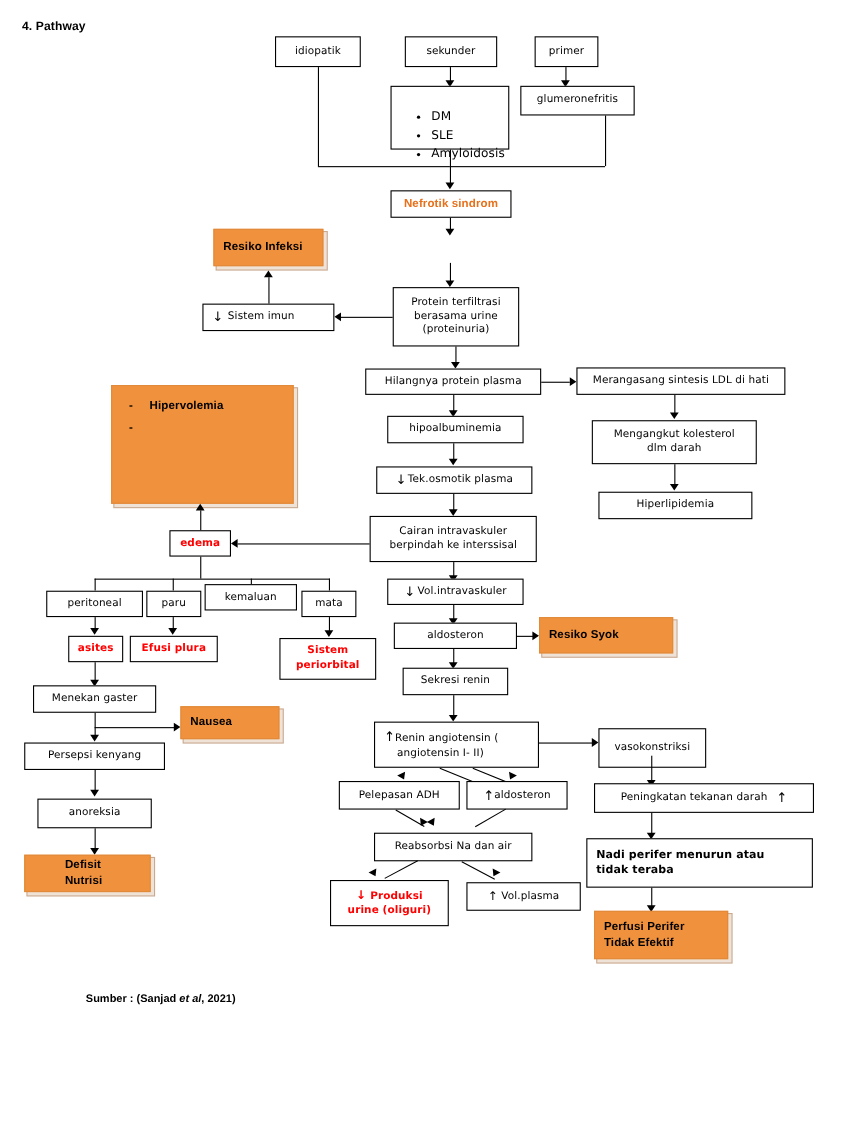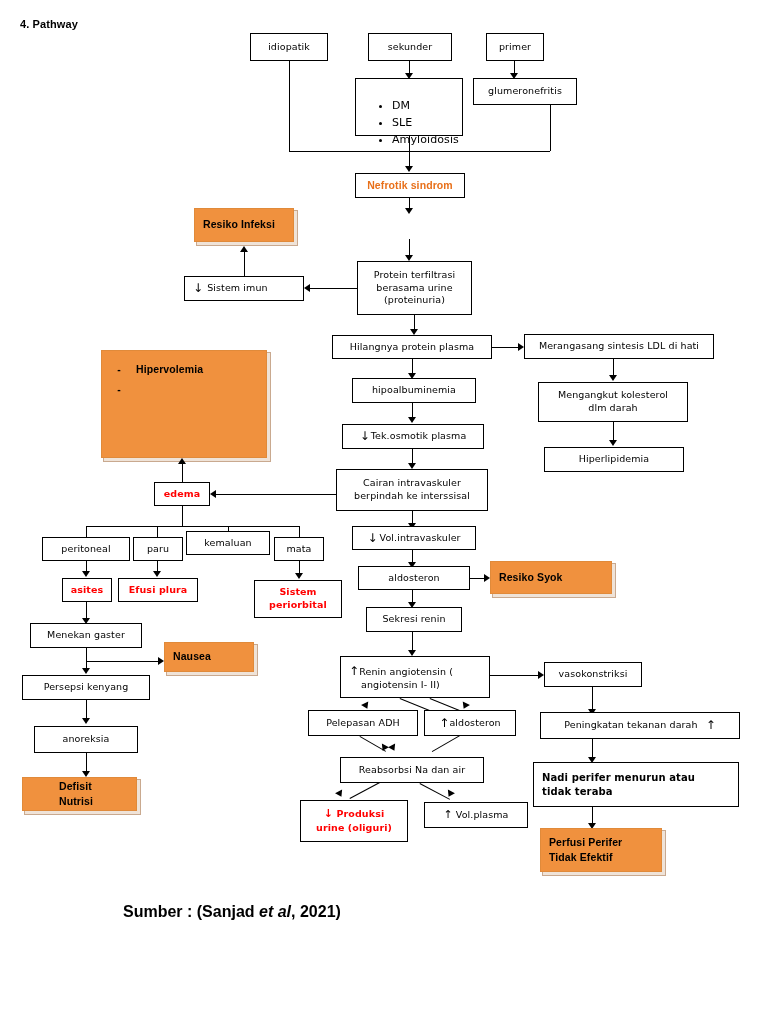--- a/index.html
+++ b/index.html
@@ -3,22 +3,22 @@
 <meta charset="utf-8">
 <style>
   html,body{margin:0;padding:0;background:#fff;}
   body{width:768px;height:1024px;position:relative;
        font-family:"DejaVu Sans","Liberation Sans",sans-serif;
        -webkit-font-smoothing:none;}
   #stage{position:relative;width:768px;height:1024px;overflow:hidden;}
 
   .title{position:absolute;font-weight:bold;font-size:11px;color:#000;
          font-family:"Liberation Sans",sans-serif;letter-spacing:.1px;}
-  .source{position:absolute;font-weight:bold;font-size:16px;color:#000;
-          font-family:"Liberation Sans",sans-serif;margin-left:45px;}
+  .source{position:absolute;font-weight:bold;font-size:10px;color:#000;
+          font-family:"Liberation Sans",sans-serif;}
   .source i{font-style:italic;}
 
   
   .bx{position:absolute;box-sizing:border-box;border:1px solid #000;
       background:#fff;color:#000;font-size:9.5px;line-height:1.35;
       display:flex;align-items:center;justify-content:center;
       text-align:center;padding:1px 3px;letter-spacing:.1px;}
   .bx.left{justify-content:flex-start;text-align:left;}
   .bx.bul{display:block;padding:6px 0 0 14px;text-align:left;}
   .bx.bul ul{margin:12px;padding:0 0 0 10px;list-style:disc;}
@@ -242,21 +242,21 @@
 
   <div class="ln v" style="left:412px;top:632px;height:20px;"></div>
   <div class="ah" style="left:408px;top:650px;"></div>
   <div class="bx" style="left:340px;top:656px;width:150px;height:42px;flex-direction:column;align-items:flex-start;padding-left:8px;">
     <span><span style="font-size:12px;">↑</span><span>Renin angiotensin (</span></span>
     <span style="padding-left:12px;">angiotensin I- II)</span>
   </div>
 
   <div class="ln h" style="left:490px;top:675px;width:50px;"></div>
   <div class="ar" style="left:538px;top:671px;"></div>
-  <div class="bx" style="left:544px;top:662px;width:98px;height:25px;">vasokonstriksi</div>
+  <div class="bx" style="left:544px;top:662px;width:98px;height:36px;">vasokonstriksi</div>
 
   <div class="ln v" style="left:86px;top:700px;height:20px;"></div>
   <div class="ah" style="left:82px;top:718px;"></div>
   <div class="bx" style="left:34px;top:726px;width:104px;height:27px;">anoreksia</div>
 
   <div class="diag" style="left:400px;top:698px;width:44px;transform:rotate(22deg);"></div>
   <div class="ah" style="left:362px;top:703px;transform:rotate(-26deg);"></div>
   <div class="diag" style="left:430px;top:698px;width:44px;transform:rotate(22deg);"></div>
   <div class="ah" style="left:461px;top:703px;transform:rotate(26deg);"></div>
 

